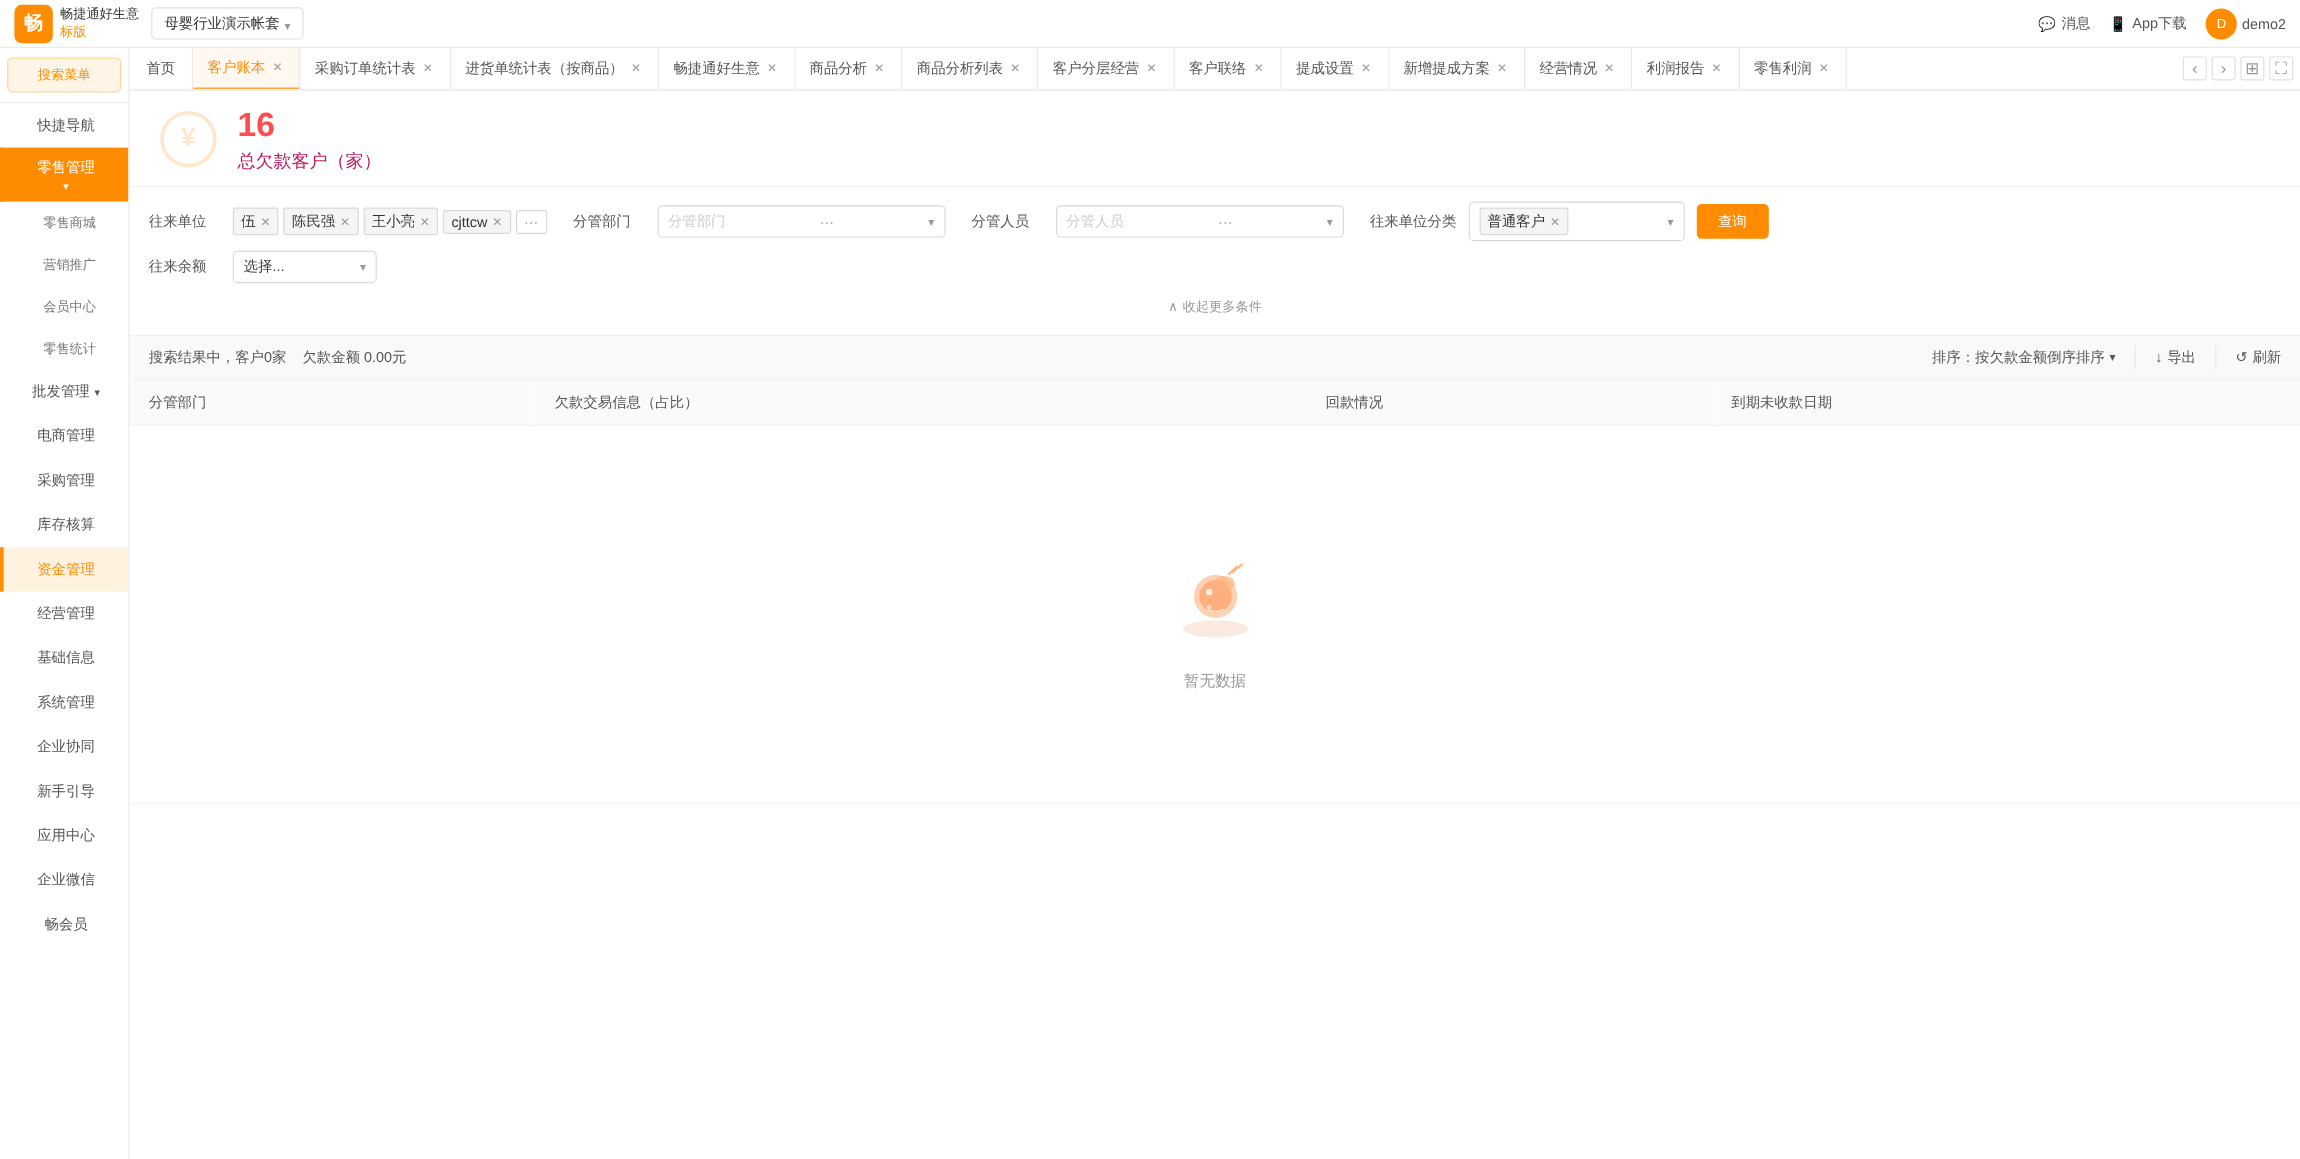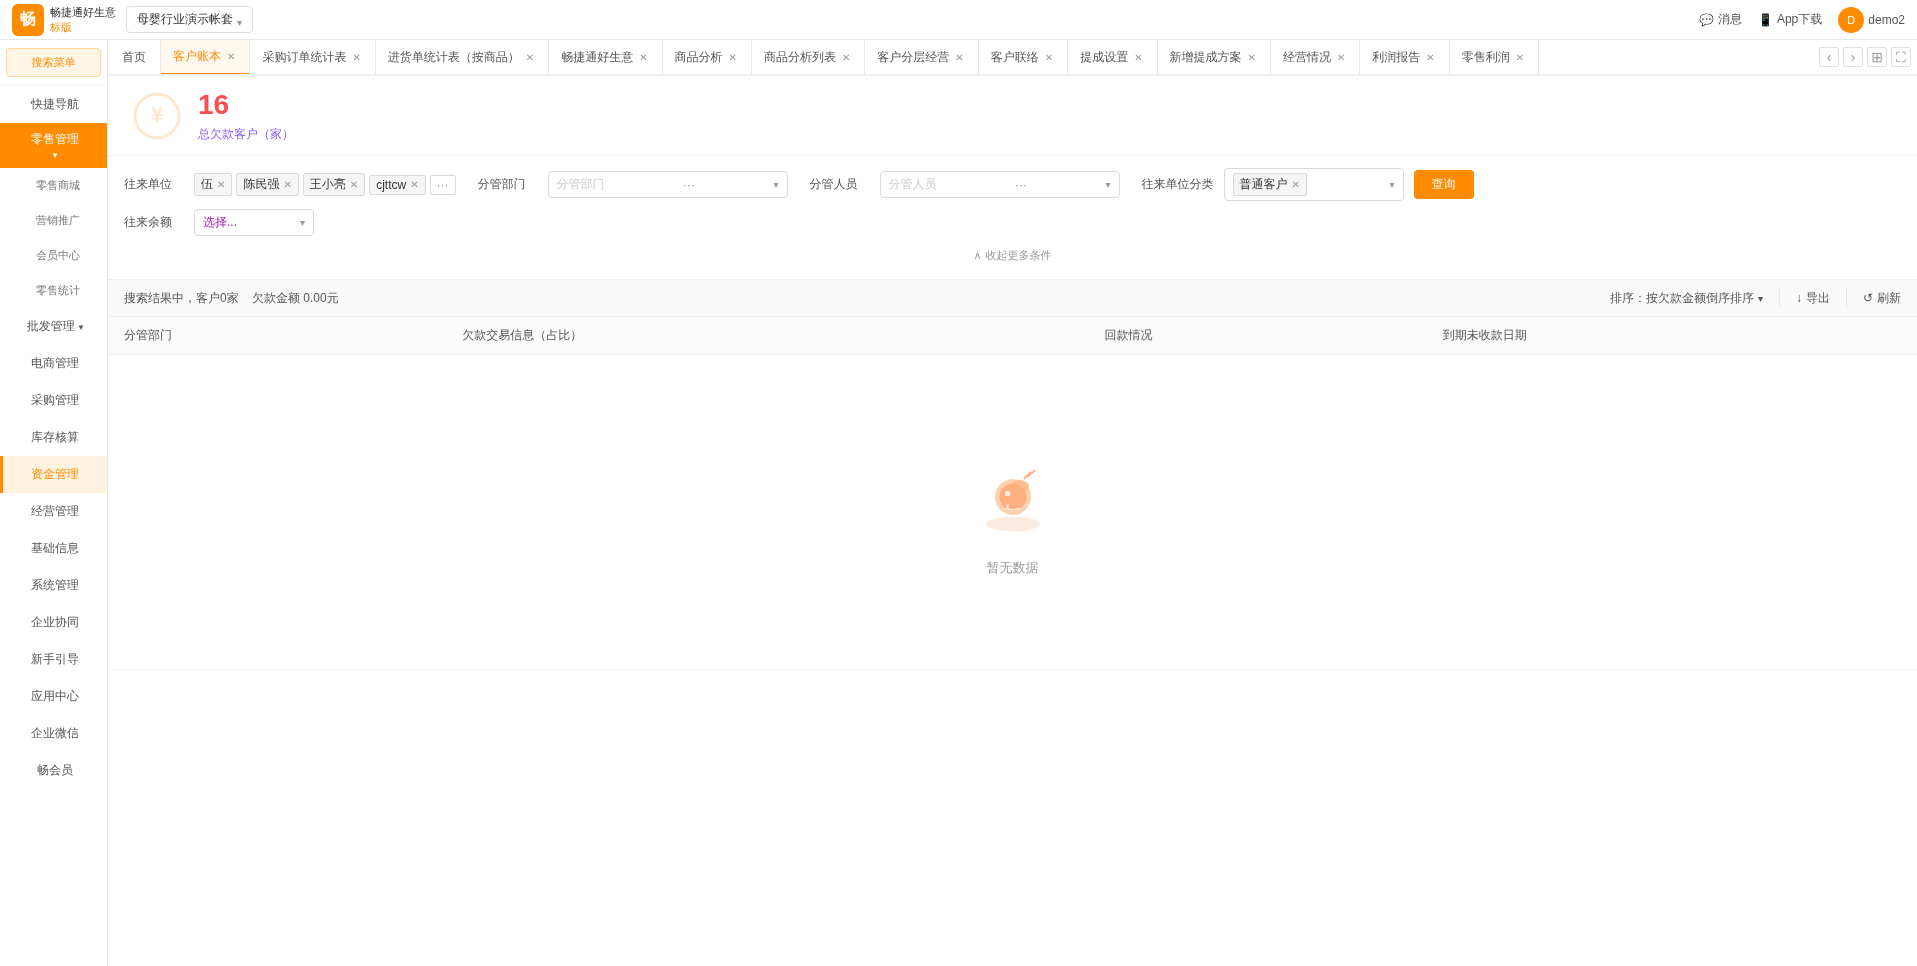--- a/index.html
+++ b/index.html
@@ -44,21 +44,21 @@
     .stats-row { display: flex; background: #fff; border-bottom: 1px solid #f0f0f0; height: 80px; }
     .stat-item { flex: 1; display: flex; align-items: center; padding: 16px 24px; position: relative; border-right: 1px solid #f0f0f0; }
     .stat-item:last-child { border-right: none; }
     .stat-icon { width: 50px; height: 50px; display: flex; align-items: center; justify-content: center; margin-right: 16px; opacity: 0.2; font-size: 36px; }
     .stat-icon.orange { color: #ff8c00; }
     .stat-icon.red { color: #ff4d4f; }
     .stat-icon.blue { color: #1890ff; }
     .stat-numbers { display: flex; flex-direction: column; }
     .stat-value { font-size: 28px; font-weight: bold; color: #333; line-height: 1.2; }
     .stat-value.negative { color: #ff4d4f; }
-    .stat-label { font-size: 12px; color: #8b5cf6; margin-top: 4px; }
+    .stat-label { font-size: 15px; color: #be185d; margin-top: 4px; }
     .stat-help { position: absolute; right: 12px; top: 8px; display: flex; gap: 8px; }
     .help-btn { font-size: 11px; color: #999; cursor: pointer; display: flex; align-items: center; gap: 2px; }
 
     
     .filter-row { padding: 12px 16px; background: #fff; border-bottom: 1px solid #f0f0f0; }
     .filter-line { display: flex; align-items: center; gap: 10px; margin-bottom: 8px; flex-wrap: wrap; }
     .filter-label { font-size: 12px; color: #555; white-space: nowrap; min-width: 60px; }
     .filter-tags { display: flex; align-items: center; gap: 4px; flex-wrap: wrap; }
     .filter-tag { display: flex; align-items: center; background: #f5f5f5; border: 1px solid #d9d9d9; border-radius: 2px; padding: 2px 6px; font-size: 12px; gap: 4px; }
     .filter-tag .remove { cursor: pointer; color: #999; font-size: 10px; }
@@ -315,21 +315,21 @@
               </div>
             </div>
             <span class="arrow">▾</span>
           </div>
           <button class="query-btn">查询</button>
         </div>
 
         <div class="filter-line">
           <span class="filter-label">往来余额</span>
           <div class="filter-select" style="min-width:120px;">
-            <span style="color:#a21caf;text-align:center;">选择...</span>
+            <span style="color:#404040;text-align:center;">选择...</span>
             <span class="arrow">▾</span>
           </div>
         </div>
 
         <div class="collapse-row">
           <span class="collapse-btn">
             <span>∧</span>
             <span>收起更多条件</span>
           </span>
         </div>

